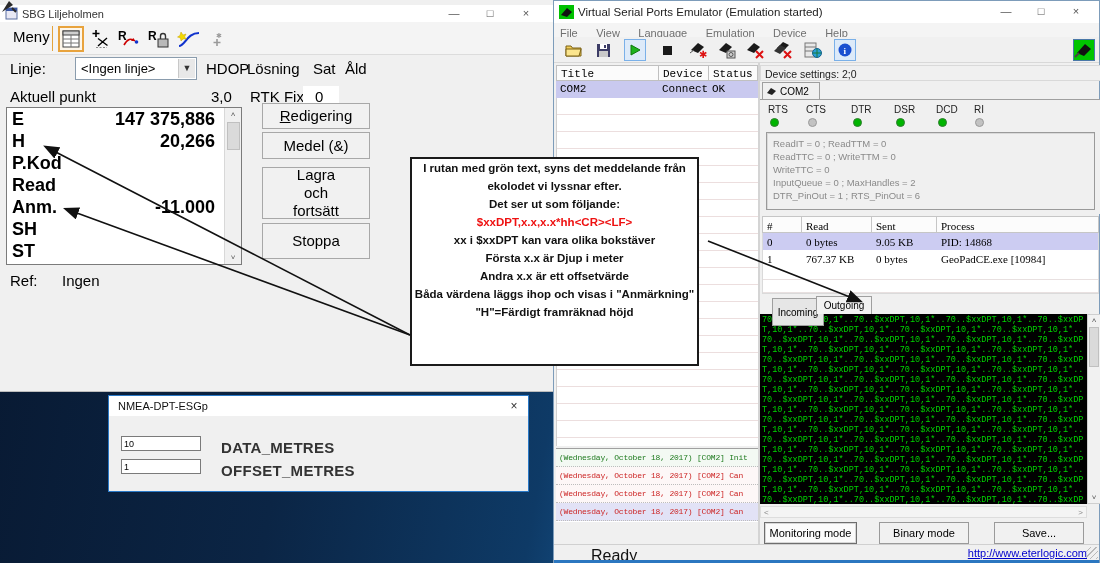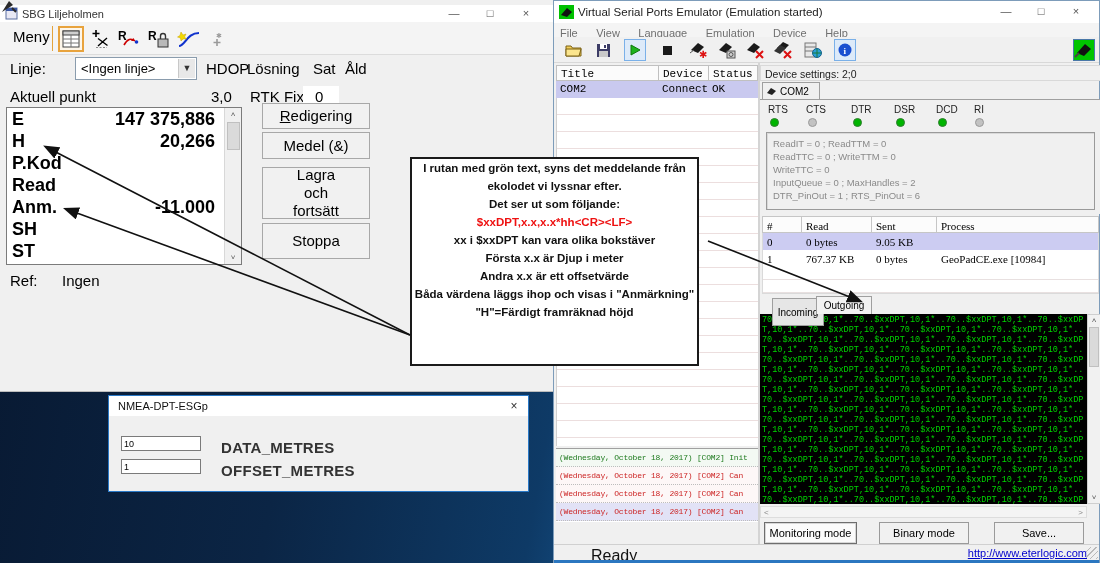--- a/index.html
+++ b/index.html
@@ -394,20 +394,21 @@
     <div id="pt-head">
       <span class="pt-cell" style="left:0;width:39px">#</span>
       <span class="pt-cell" style="left:39px;width:70px">Read</span>
       <span class="pt-cell" style="left:109px;width:65px">Sent</span>
       <span class="pt-cell" style="left:174px;width:161px;border-right:none">Process</span>
     </div>
     <div class="pt-row" style="top:170px;background:#ccccf2">
       <span class="pt-cell" style="left:0;width:39px">0</span>
       <span class="pt-cell" style="left:39px;width:70px">0 bytes</span>
       <span class="pt-cell" style="left:109px;width:65px">9.05 KB</span>
+      <span class="pt-cell" style="left:174px;width:161px">PID: 14868</span>
     </div>
     <div class="pt-row" style="top:187px;background:#fff">
       <span class="pt-cell" style="left:0;width:39px">1</span>
       <span class="pt-cell" style="left:39px;width:70px">767.37 KB</span>
       <span class="pt-cell" style="left:109px;width:65px">0 bytes</span>
       <span class="pt-cell" style="left:174px;width:161px">GeoPadCE.exe [10984]</span>
     </div>
     <div id="pt-grid"></div>
 
     <div class="io-tab" id="tab-incoming">

